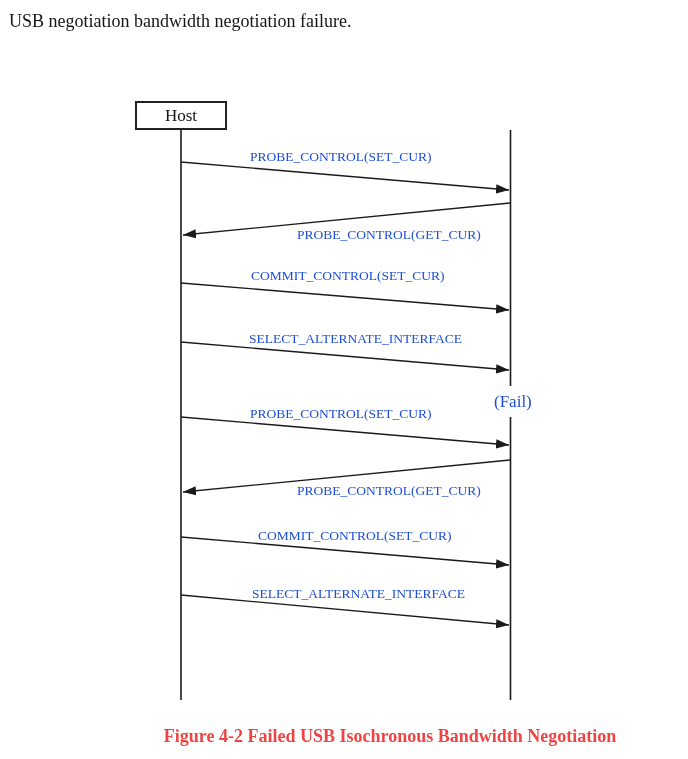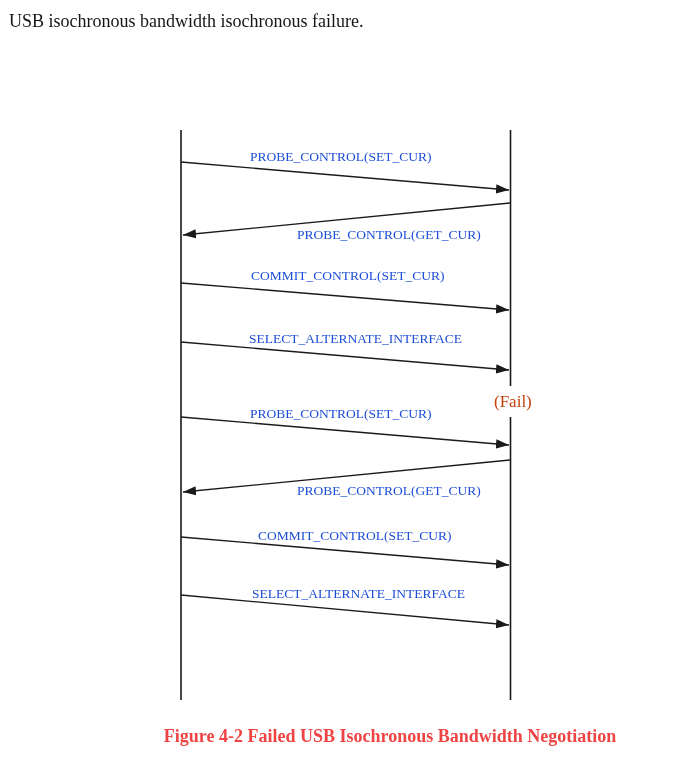--- a/index.html
+++ b/index.html
@@ -52,40 +52,40 @@
     white-space: nowrap;
     color: #1d4ed8;
   }
   .fail-label {
     position: absolute;
     left: 494px;
     top: 392px;
     font-size: 17px;
     line-height: 20px;
     white-space: nowrap;
-    color: #c2410c;
+    color: #1d4ed8;
   }
   .figure-caption {
     position: absolute;
     left: 142px;
     top: 726px;
     width: 496px;
     text-align: center;
     font-size: 18px;
     font-weight: bold;
     white-space: nowrap;
     color: #ef4444;
   }
 </style>
 </head>
 <body>
 
 <div class="page">
 
-  <div class="intro-text">USB isochronous bandwidth isochronous failure.</div>
+  <div class="intro-text">USB negotiation bandwidth negotiation failure.</div>
 
   <svg class="diagram-svg" viewBox="0 0 688 759" xmlns="http://www.w3.org/2000/svg">
     <defs>
       <marker id="ah" markerWidth="15" markerHeight="12" refX="13" refY="6" orient="auto" markerUnits="userSpaceOnUse">
         <path d="M0,1.4 L13,6 L0,10.6 Z" fill="#1a1a1a"></path>
       </marker>
     </defs>
 
     <line x1="181" y1="130" x2="181" y2="700" stroke="#1a1a1a" stroke-width="1.6"></line>
     <line x1="510.5" y1="130" x2="510.5" y2="386" stroke="#1a1a1a" stroke-width="1.6"></line>
@@ -94,20 +94,23 @@
     <line x1="181" y1="162" x2="509" y2="190" stroke="#1a1a1a" stroke-width="1.3" marker-end="url(#ah)"></line>
     <line x1="510" y1="203" x2="183" y2="235" stroke="#1a1a1a" stroke-width="1.3" marker-end="url(#ah)"></line>
     <line x1="181" y1="283" x2="509" y2="310" stroke="#1a1a1a" stroke-width="1.3" marker-end="url(#ah)"></line>
     <line x1="181" y1="342" x2="509" y2="370" stroke="#1a1a1a" stroke-width="1.3" marker-end="url(#ah)"></line>
     <line x1="181" y1="417" x2="509" y2="445" stroke="#1a1a1a" stroke-width="1.3" marker-end="url(#ah)"></line>
     <line x1="510" y1="460" x2="183" y2="492" stroke="#1a1a1a" stroke-width="1.3" marker-end="url(#ah)"></line>
     <line x1="181" y1="537" x2="509" y2="565" stroke="#1a1a1a" stroke-width="1.3" marker-end="url(#ah)"></line>
     <line x1="181" y1="595" x2="509" y2="625" stroke="#1a1a1a" stroke-width="1.3" marker-end="url(#ah)"></line>
   </svg>
 
+  <div class="actor-box host">
+    <span>Host</span>
+  </div>
 
   <div class="msg-label" style="left:250px; top:149px;">PROBE_CONTROL(SET_CUR)</div>
   <div class="msg-label" style="left:297px; top:227px;">PROBE_CONTROL(GET_CUR)</div>
   <div class="msg-label" style="left:251px; top:268px;">COMMIT_CONTROL(SET_CUR)</div>
   <div class="msg-label" style="left:249px; top:331px;">SELECT_ALTERNATE_INTERFACE</div>
   <div class="msg-label" style="left:250px; top:406px;">PROBE_CONTROL(SET_CUR)</div>
   <div class="msg-label" style="left:297px; top:483px;">PROBE_CONTROL(GET_CUR)</div>
   <div class="msg-label" style="left:258px; top:528px;">COMMIT_CONTROL(SET_CUR)</div>
   <div class="msg-label" style="left:252px; top:586px;">SELECT_ALTERNATE_INTERFACE</div>
 

